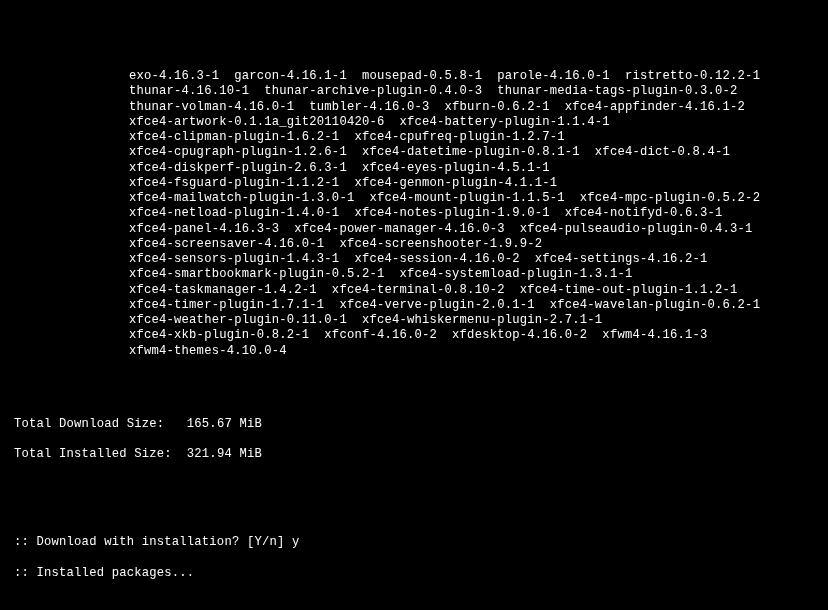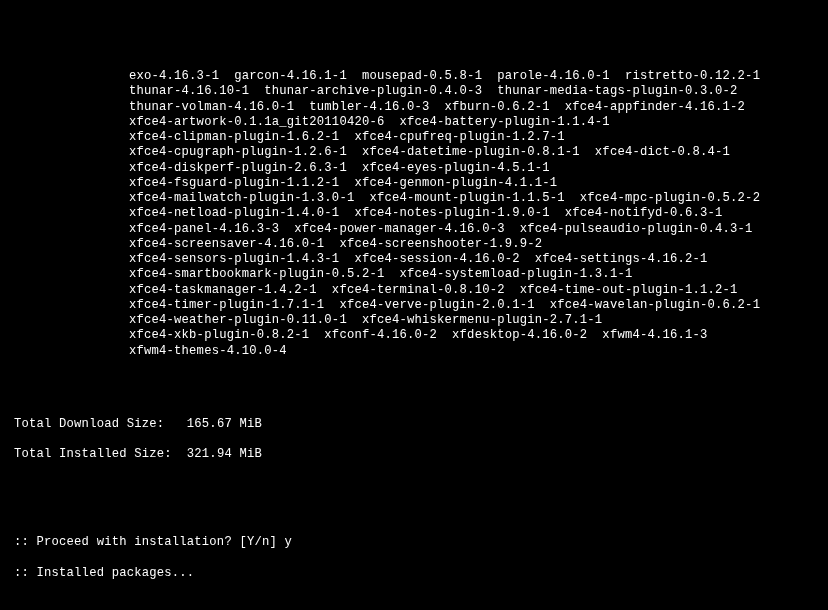--- a/index.html
+++ b/index.html
@@ -40,20 +40,20 @@
 
 
 <div id="packages-container"><span class="pkg-line">exo-4.16.3-1  garcon-4.16.1-1  mousepad-0.5.8-1  parole-4.16.0-1  ristretto-0.12.2-1</span><span class="pkg-line">thunar-4.16.10-1  thunar-archive-plugin-0.4.0-3  thunar-media-tags-plugin-0.3.0-2</span><span class="pkg-line">thunar-volman-4.16.0-1  tumbler-4.16.0-3  xfburn-0.6.2-1  xfce4-appfinder-4.16.1-2</span><span class="pkg-line">xfce4-artwork-0.1.1a_git20110420-6  xfce4-battery-plugin-1.1.4-1</span><span class="pkg-line">xfce4-clipman-plugin-1.6.2-1  xfce4-cpufreq-plugin-1.2.7-1</span><span class="pkg-line">xfce4-cpugraph-plugin-1.2.6-1  xfce4-datetime-plugin-0.8.1-1  xfce4-dict-0.8.4-1</span><span class="pkg-line">xfce4-diskperf-plugin-2.6.3-1  xfce4-eyes-plugin-4.5.1-1</span><span class="pkg-line">xfce4-fsguard-plugin-1.1.2-1  xfce4-genmon-plugin-4.1.1-1</span><span class="pkg-line">xfce4-mailwatch-plugin-1.3.0-1  xfce4-mount-plugin-1.1.5-1  xfce4-mpc-plugin-0.5.2-2</span><span class="pkg-line">xfce4-netload-plugin-1.4.0-1  xfce4-notes-plugin-1.9.0-1  xfce4-notifyd-0.6.3-1</span><span class="pkg-line">xfce4-panel-4.16.3-3  xfce4-power-manager-4.16.0-3  xfce4-pulseaudio-plugin-0.4.3-1</span><span class="pkg-line">xfce4-screensaver-4.16.0-1  xfce4-screenshooter-1.9.9-2</span><span class="pkg-line">xfce4-sensors-plugin-1.4.3-1  xfce4-session-4.16.0-2  xfce4-settings-4.16.2-1</span><span class="pkg-line">xfce4-smartbookmark-plugin-0.5.2-1  xfce4-systemload-plugin-1.3.1-1</span><span class="pkg-line">xfce4-taskmanager-1.4.2-1  xfce4-terminal-0.8.10-2  xfce4-time-out-plugin-1.1.2-1</span><span class="pkg-line">xfce4-timer-plugin-1.7.1-1  xfce4-verve-plugin-2.0.1-1  xfce4-wavelan-plugin-0.6.2-1</span><span class="pkg-line">xfce4-weather-plugin-0.11.0-1  xfce4-whiskermenu-plugin-2.7.1-1</span><span class="pkg-line">xfce4-xkb-plugin-0.8.2-1  xfconf-4.16.0-2  xfdesktop-4.16.0-2  xfwm4-4.16.1-3</span><span class="pkg-line">xfwm4-themes-4.10.0-4</span></div>
 
 <div class="totals">
 <span class="total-line"><span>Total Download Size:   </span><span>165.67 MiB</span></span>
 <span class="total-line"><span>Total Installed Size:  </span><span>321.94 MiB</span></span>
 </div>
 
 <div class="prompt-section">
-<div>:: Proceed with installation? [Y/n] y</div>
+<div>:: Download with installation? [Y/n] y</div>
 <div>:: Installed packages...</div>
 </div>
 
 
 
 
 
 
 </body></html>

